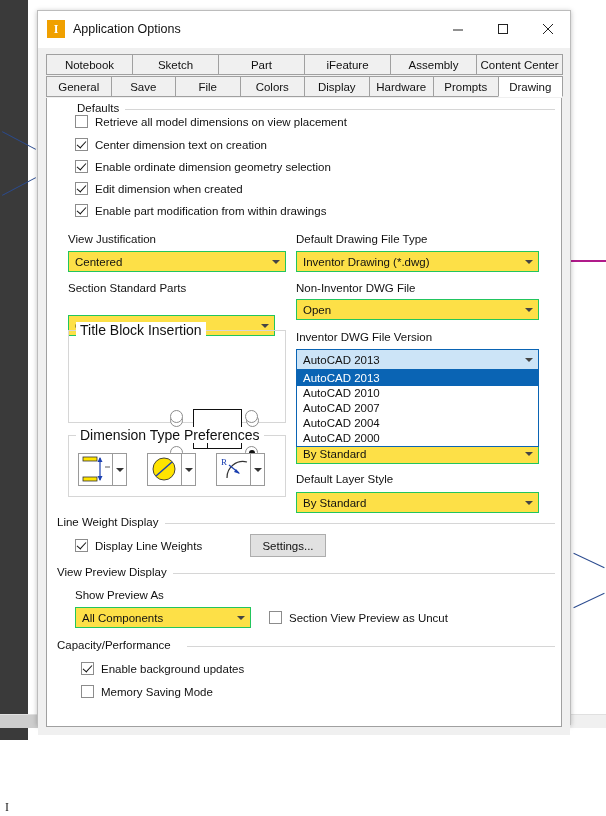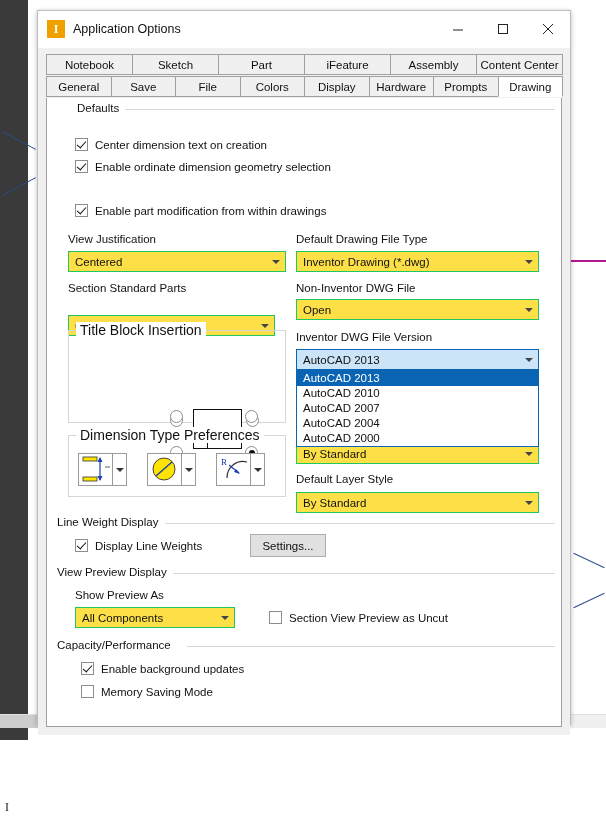--- a/index.html
+++ b/index.html
@@ -407,27 +407,35 @@
           <div class="tab">Prompts</div>
           <div class="tab selected">Drawing</div>
         </div>
       </div>
 
       <div class="panel">
 
         <div class="sep-label" style="left:10px; top:4px;padding-left:20px;">Defaults</div>
         <div class="sep-line" style="left:60px; top:11px; width:448px;"></div>
 
+        <div class="chk" style="left:28px; top:17px;">
+          <div class="boxi"></div>
+          <span>Retrieve all model dimensions on view placement</span>
+        </div>
         <div class="chk checked" style="left:28px; top:62px;">
           <div class="boxi"></div>
           <span>Enable ordinate dimension geometry selection</span>
         </div>
         <div class="chk checked" style="left:28px; top:40px;">
           <div class="boxi"></div>
           <span>Center dimension text on creation</span>
+        </div>
+        <div class="chk checked" style="left:28px; top:84px;">
+          <div class="boxi"></div>
+          <span>Edit dimension when created</span>
         </div>
         <div class="chk checked" style="left:28px; top:106px;">
           <div class="boxi"></div>
           <span>Enable part modification from within drawings</span>
         </div>
 
         <div class="lbl" style="left:21px; top:135px;">View Justification</div>
         <div class="combo" style="left:21px; top:153px; width:218px;">
           <span class="txt">Centered</span>
           <span class="arrow"></span>
@@ -530,21 +538,21 @@
         <div class="sep-line" style="left:118px; top:425px; width:390px;"></div>
         <div class="chk checked" style="left:28px; top:441px;">
           <div class="boxi"></div>
           <span>Display Line Weights</span>
         </div>
         <div class="btn" style="left:203px; top:436px; width:76px;">Settings...</div>
 
         <div class="sep-label" style="left:10px; top:468px;">View Preview Display</div>
         <div class="sep-line" style="left:118px; top:475px; width:390px;"></div>
         <div class="lbl" style="left:28px; top:491px;">Show Preview As</div>
-        <div class="combo" style="left:28px; top:509px; width:160px;">
+        <div class="combo" style="left:28px; top:509px; width:176px;">
           <span class="txt">All Components</span>
           <span class="arrow"></span>
         </div>
         <div class="chk" style="left:222px; top:513px;">
           <div class="boxi"></div>
           <span>Section View Preview as Uncut</span>
         </div>
 
         <div class="sep-label" style="left:10px; top:541px;">Capacity/Performance</div>
         <div class="sep-line" style="left:140px; top:548px; width:368px;"></div>

